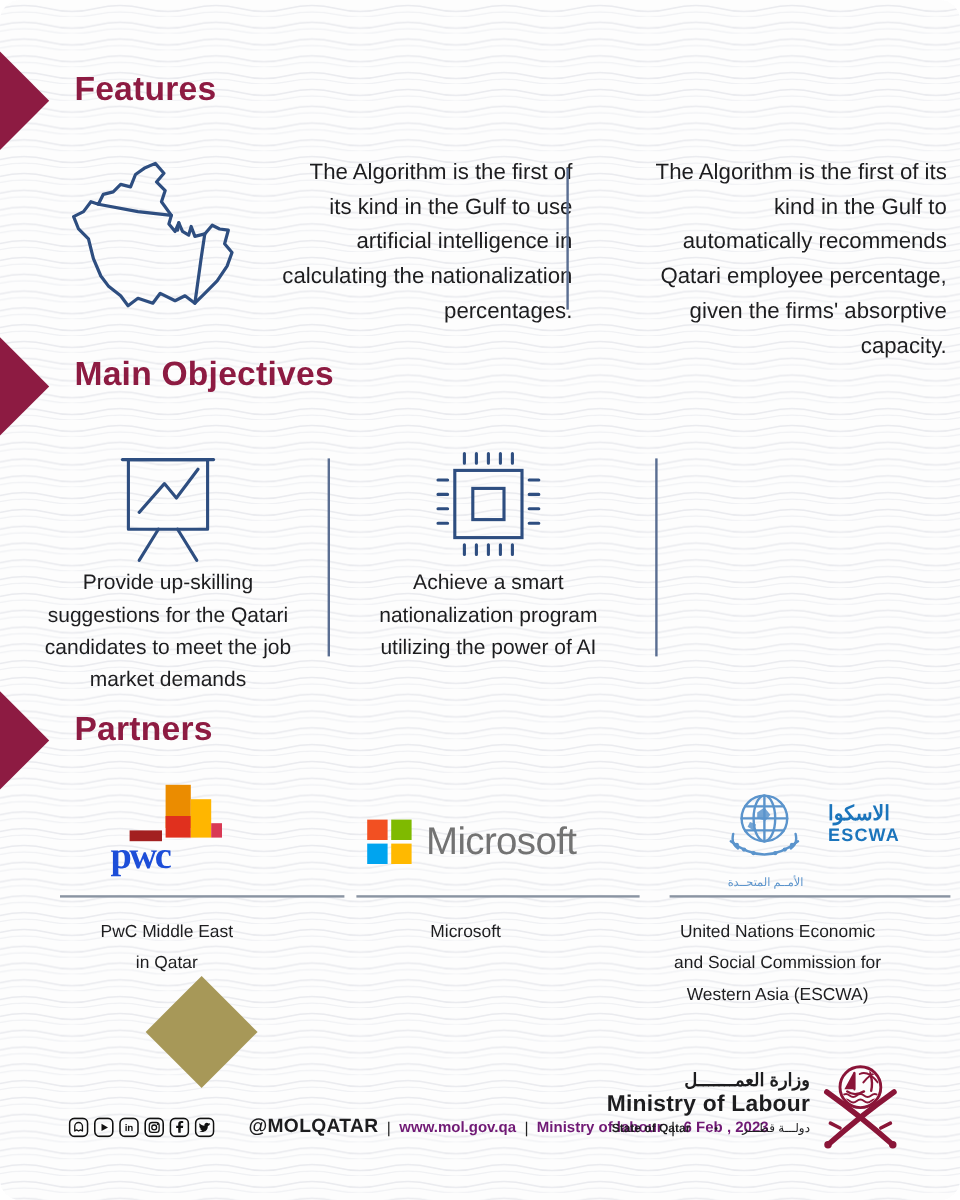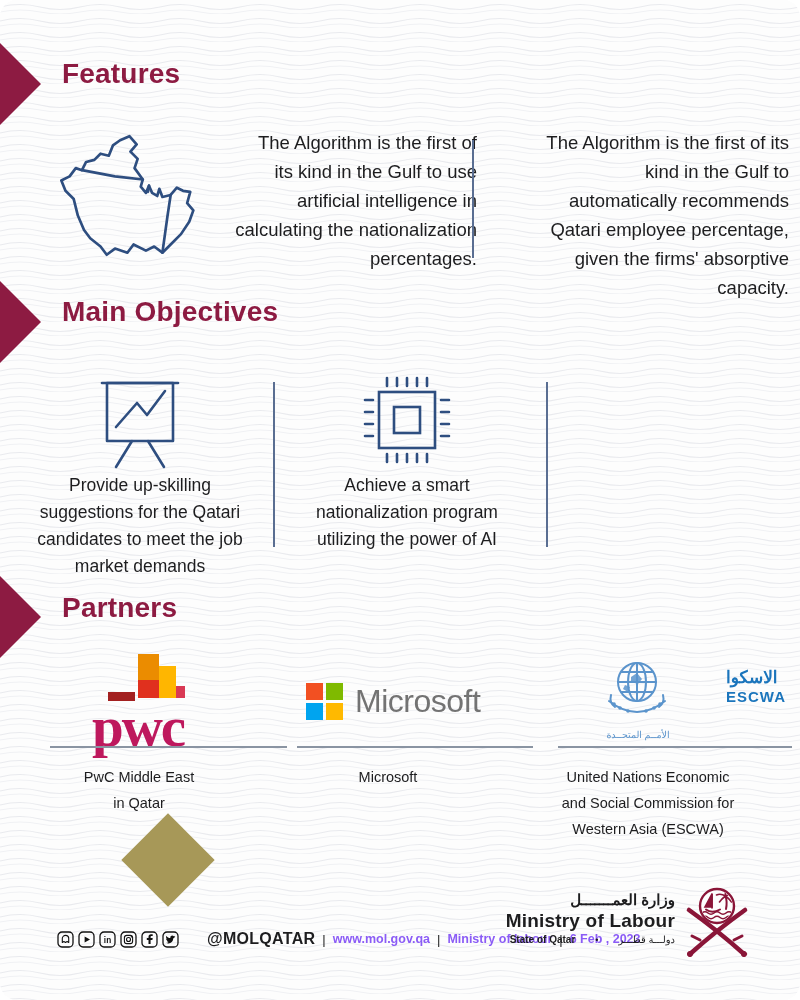--- a/index.html
+++ b/index.html
@@ -20,40 +20,40 @@
   .obj-cell { position:absolute; width:250px; text-align:center; z-index:2; }
   .obj-icon { height:92px; display:flex; align-items:flex-start; justify-content:center; }
   .obj-text { margin-top:8px; font-size:17.5px; line-height:27px; white-space:pre-line; }
 
   
   .underline { position:absolute; height:2px; background:#8A94A2; z-index:2; }
   .p-label { position:absolute; text-align:center; font-size:14.5px; line-height:26px; white-space:pre-line; z-index:2; }
 
   .pwc-box { position:absolute; left:90px; top:650px; width:120px; height:92px; z-index:2; }
   .pwc-blk { position:absolute; }
-  .pwc-word { position:absolute; left:2px; top:44px; font-family:"Liberation Serif", serif; font-weight:bold; font-size:57px; letter-spacing:-2px; color:#be185d; }
+  .pwc-word { position:absolute; left:2px; top:44px; font-family:"Liberation Serif", serif; font-weight:bold; font-size:32px; letter-spacing:-2px; color:#1d4ed8; }
 
   .ms-box { position:absolute; left:306px; top:679px; width:230px; height:44px; display:flex; align-items:center; z-index:2; }
   .ms-grid { display:grid; grid-template-columns:17px 17px; grid-template-rows:17px 17px; gap:3px; }
   .ms-word { font-size:32px; color:#737373; margin-left:12px; letter-spacing:-.5px; }
 
   .escwa-box { position:absolute; left:585px; top:655px; width:210px; height:95px; z-index:2; }
-  .escwa-text { position:absolute; left:105px; top:12px; color:#1B75BC; text-align:left;margin-left:36px; }
+  .escwa-text { position:absolute; left:105px; top:12px; color:#1B75BC; text-align:left; }
   .escwa-ar { font-size:17px; font-weight:bold; }
   .escwa-en { font-size:15px; font-weight:bold; letter-spacing:1px; }
   .un-ar { position:absolute; left:8px; top:74px; width:90px; text-align:center; font-size:9.5px; color:#5B94CC; }
 
   .gold-diamond { position:absolute; left:135px; top:827px; width:66px; height:66px; background:#A79858; transform:rotate(45deg); z-index:2; }
 
   
   .footer-line { position:absolute; left:57px; top:928px; height:22px; display:flex; align-items:center; z-index:2; }
   .soc { width:17px; height:17px; margin-right:4px; }
   .handle { font-size:16px; font-weight:bold; letter-spacing:.3px; margin-left:24px; }
   .sep { font-size:13px; margin:0 7px; color:#222; }
-  .f-small { font-size:12.5px; font-weight:bold; color:#8b5cf6; }
+  .f-small { font-size:12.5px; font-weight:bold; color:#701a75; }
 
   .mol-text { position:absolute; left:495px; top:891px; width:180px; text-align:right; z-index:2; }
   .mol-ar { font-size:15px; font-weight:bold; direction:rtl; }
   .mol-en { font-size:19px; font-weight:bold; letter-spacing:.2px; margin-top:1px; }
   .mol-state { font-size:10px; margin-top:2px; display:flex; justify-content:flex-end; align-items:center; gap:20px; }
   .mol-state .b { font-size:9px; }
   .emblem { position:absolute; left:682px; top:884px; z-index:2; }
 </style>
 </head>
 <body>

